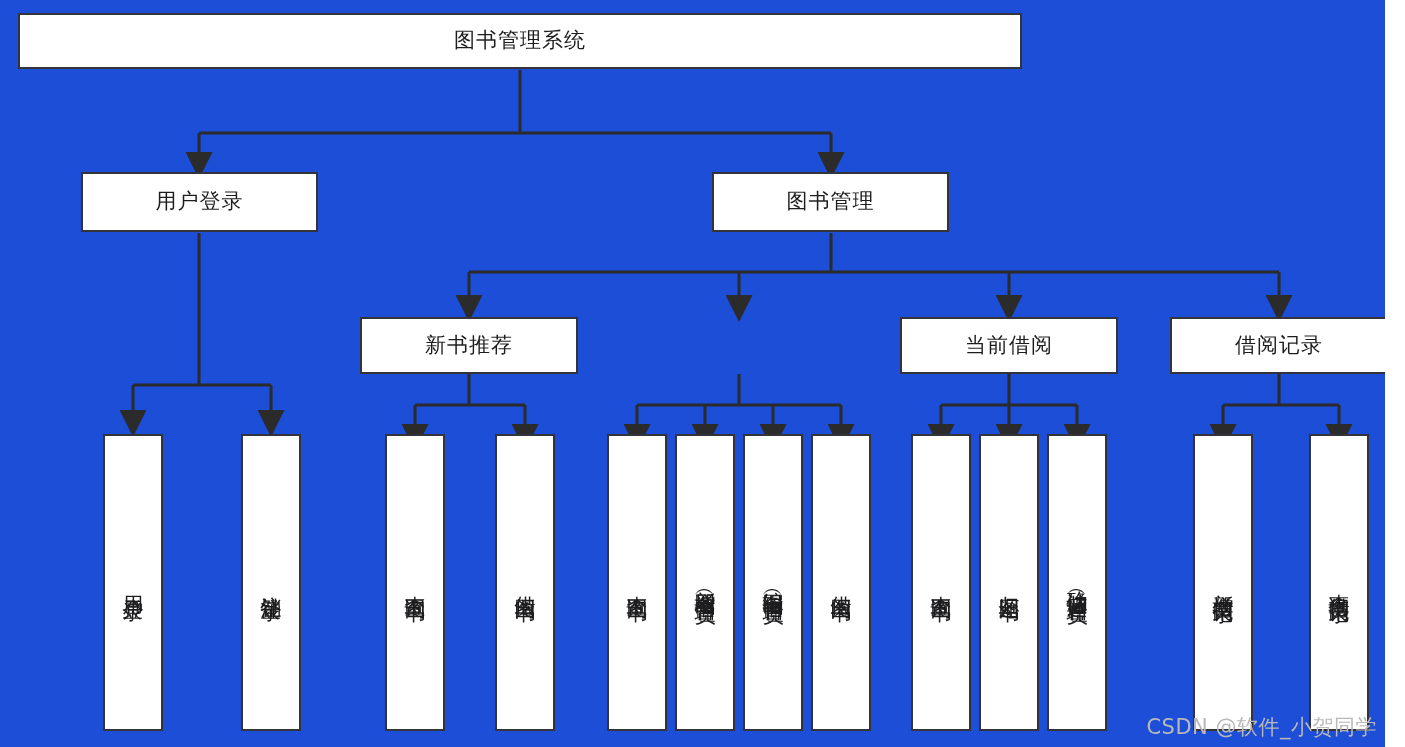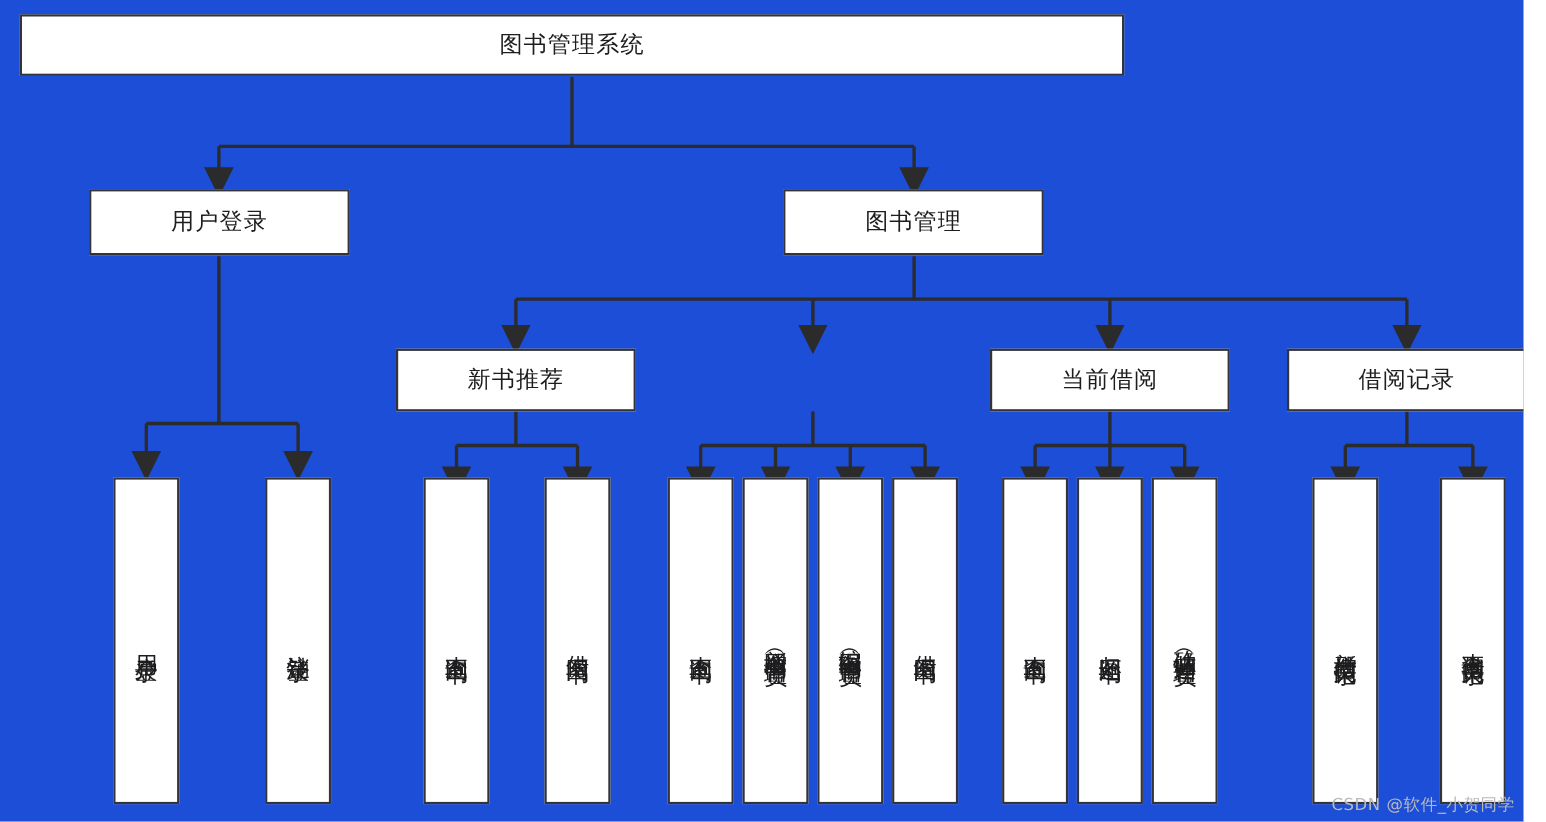--- a/index.html
+++ b/index.html
@@ -52,21 +52,21 @@
   .node.vert .vtext {
     writing-mode: vertical-rl;
     text-orientation: upright;
     display: block;
     white-space: nowrap;
   }
   .watermark {
     position: absolute;
     right: 8px;
     bottom: 6px;
-    font-size: 15px;
+    font-size: 21px;
     color: #b9b9bb;
     letter-spacing: 0.5px;
     white-space: nowrap;
   }
 </style>
 </head>
 <body>
 
 <div id="canvas">
 

